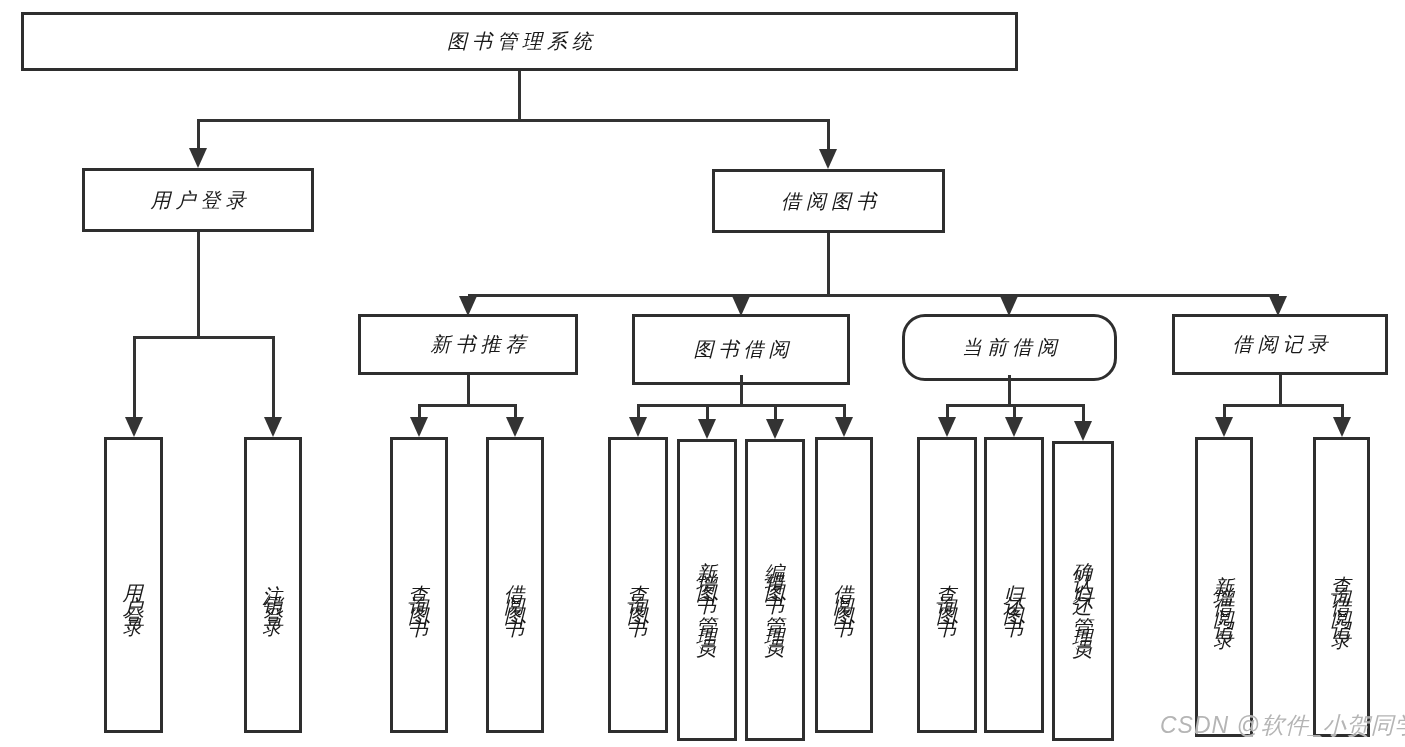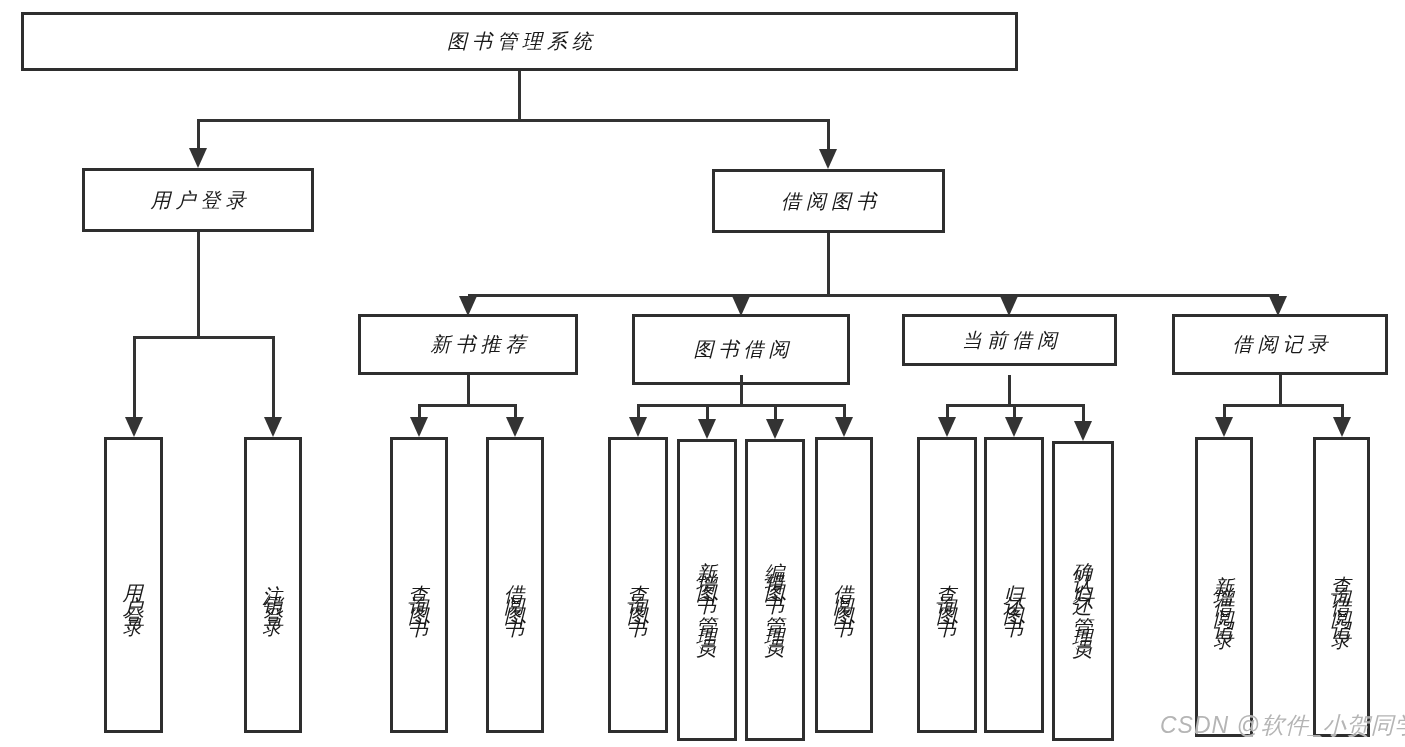--- a/index.html
+++ b/index.html
@@ -68,21 +68,21 @@
 
   <div class="vl" style="left:827px;top:233px;height:63px;"></div>
   <div class="hl" style="left:468px;top:294px;width:811px;"></div>
   <div class="ar" style="left:459px;top:296px;"></div>
   <div class="ar" style="left:732px;top:296px;"></div>
   <div class="ar" style="left:1000px;top:296px;"></div>
   <div class="ar" style="left:1269px;top:296px;"></div>
 
   <div class="bx" style="left:358px;top:314px;width:220px;height:61px;padding-left:25px;">新书推荐</div>
   <div class="bx" style="left:632px;top:314px;width:218px;height:71px;">图书借阅</div>
-  <div class="bx" style="left:902px;top:314px;width:215px;height:52px;">当前借阅</div>
+  <div class="bx" style="left:902px;top:314px;width:215px;height:67px;border-radius:23px;">当前借阅</div>
   <div class="bx" style="left:1172px;top:314px;width:216px;height:61px;">借阅记录</div>
 
   <div class="vl" style="left:467px;top:375px;height:31px;"></div>
   <div class="hl" style="left:418px;top:404px;width:99px;"></div>
   <div class="vl" style="left:418px;top:404px;height:16px;"></div>
   <div class="ar" style="left:410px;top:417px;"></div>
   <div class="vl" style="left:514px;top:404px;height:16px;"></div>
   <div class="ar" style="left:506px;top:417px;"></div>
 
   <div class="vl" style="left:740px;top:375px;height:31px;"></div>

